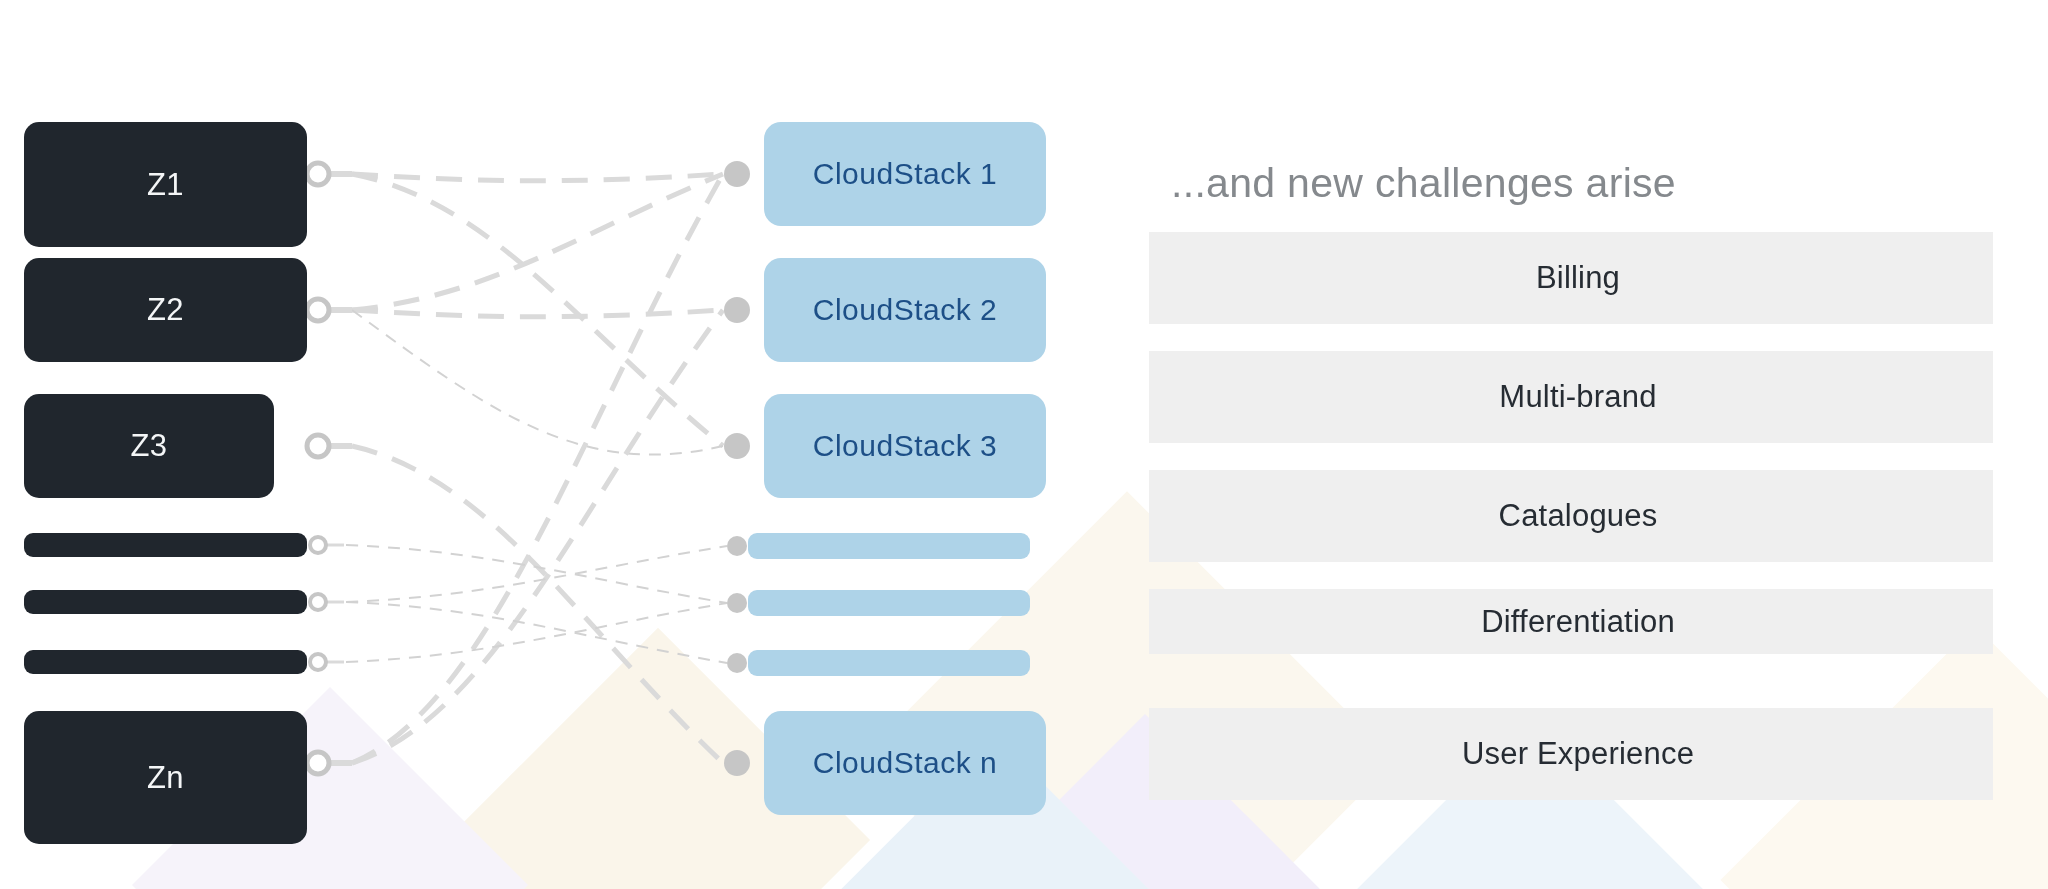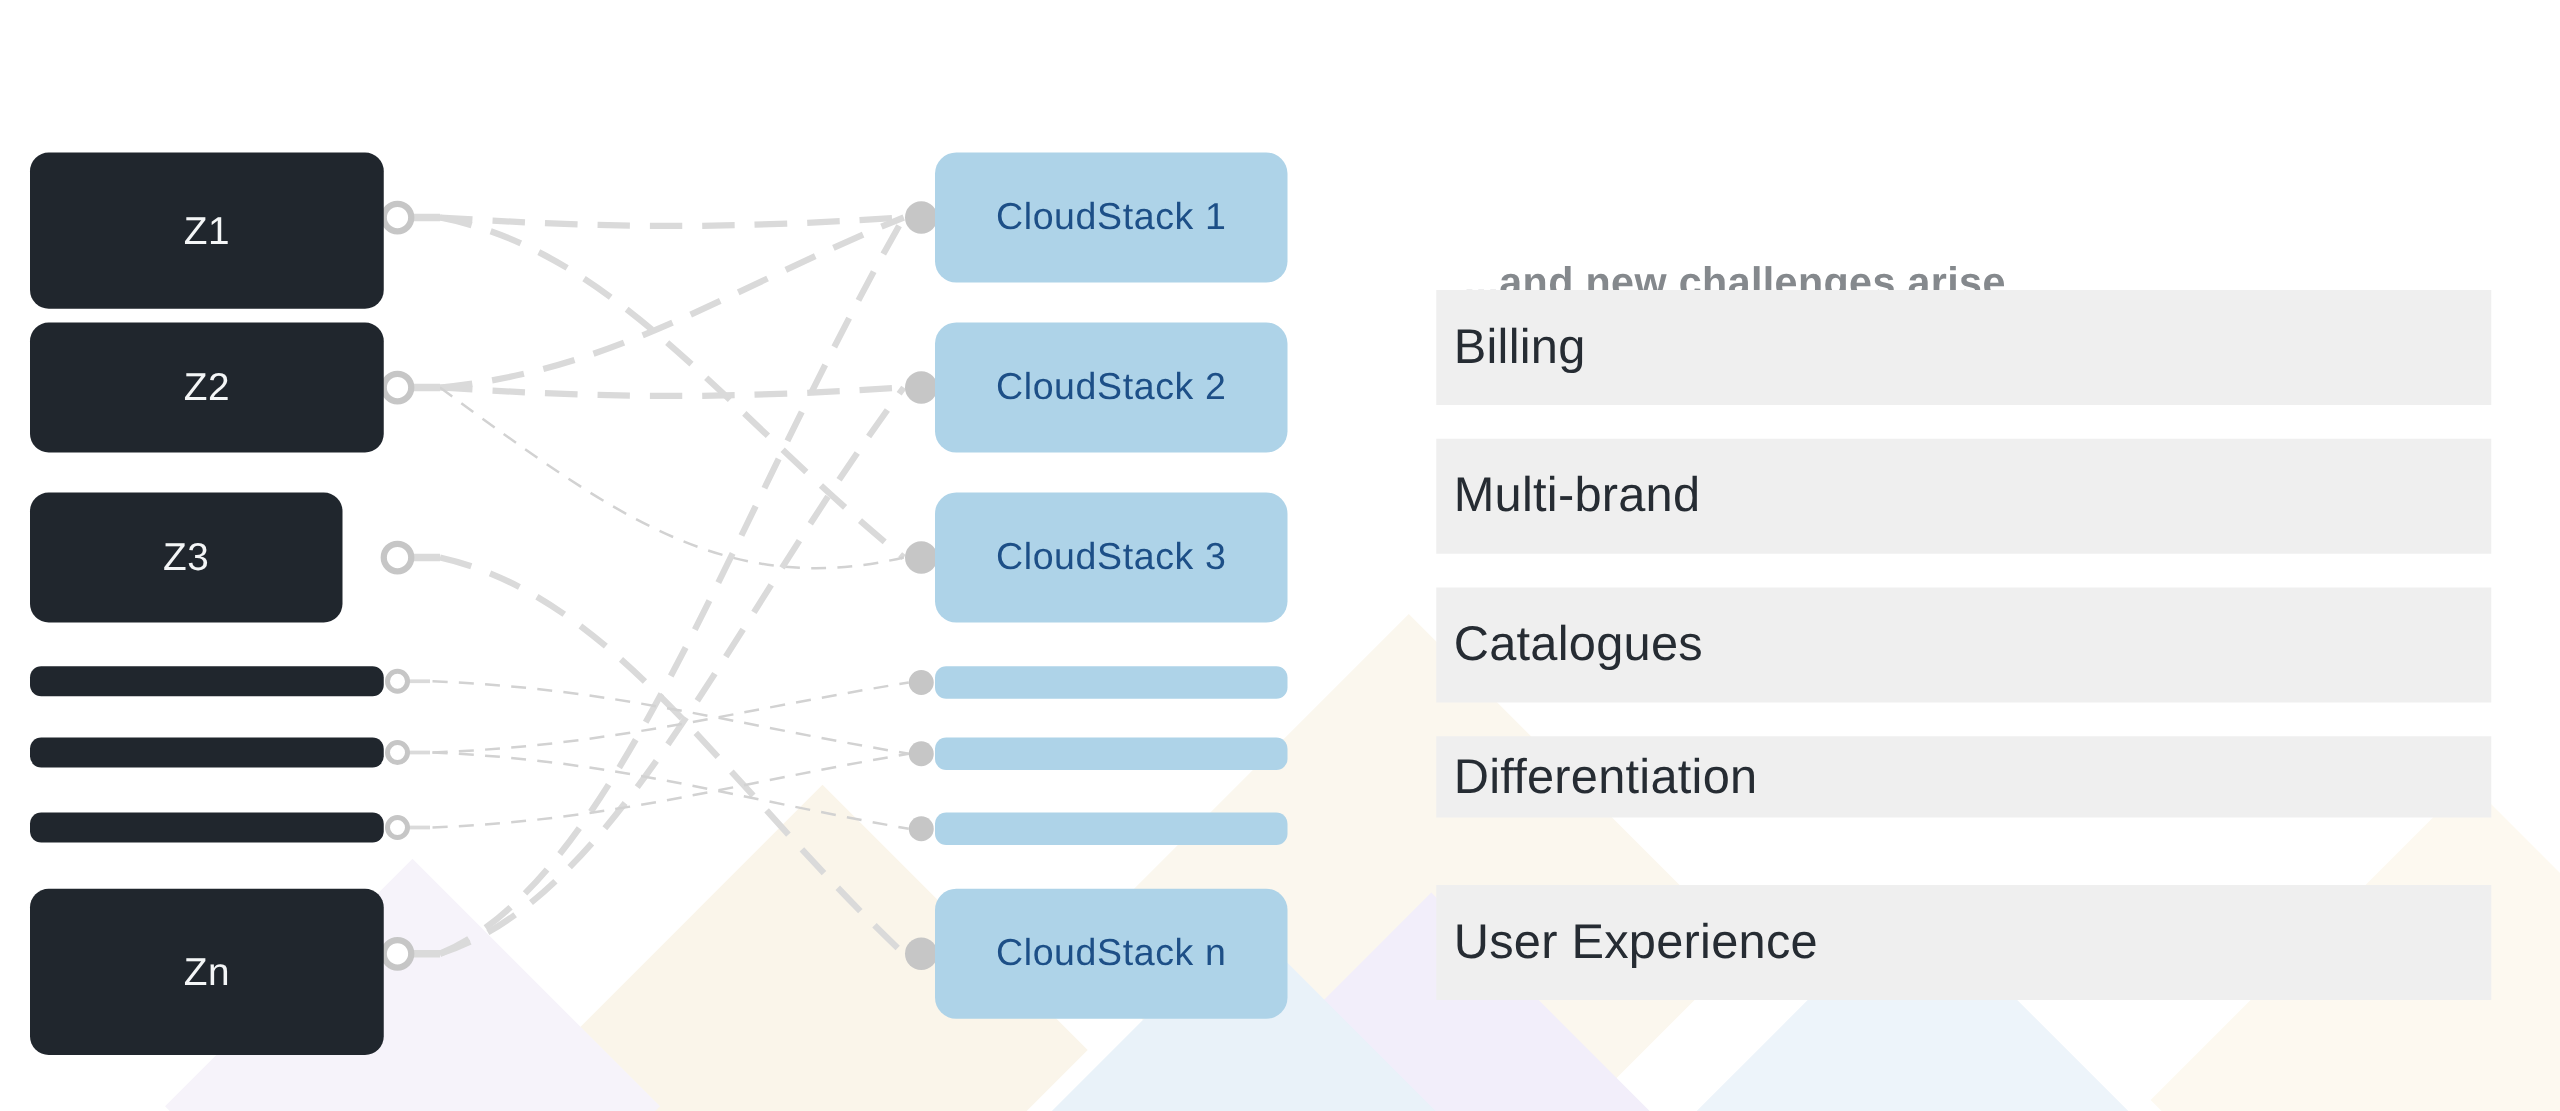--- a/index.html
+++ b/index.html
@@ -9,30 +9,30 @@
   }
   .diamond{position:absolute;transform:rotate(45deg);}
   .links-svg{position:absolute;left:0;top:0;pointer-events:none;}
   .node{
     position:absolute;display:flex;align-items:center;justify-content:center;
     box-sizing:border-box;
   }
   .node.dark{background:var(--dark-node);color:#f4f6f7;}
   .node.blue{background:var(--blue-node);color:var(--blue-node-text);}
   .node.large{border-radius:15px;font-size:31px;letter-spacing:0.5px;}
-  .node.blue.large{border-radius:17px;font-size:30px;}
+  .node.blue.large{border-radius:17px;font-size:30px;margin-left:16px;}
   .node.small{border-radius:9px;}
   .challenge-header{
-    position:absolute;color:var(--header-text);font-size:33px;line-height:1;
-    font-weight:700;letter-spacing:0.3px;margin-top:46px;
+    position:absolute;color:var(--header-text);font-size:41px;line-height:1;
+    font-weight:400;letter-spacing:0.3px;
   }
   .challenge-row{
     position:absolute;background:var(--row-bg);color:var(--row-text);
-    font-size:39px;display:flex;align-items:center;padding-left:14px;
-    box-sizing:border-box;letter-spacing:0.2px;
+    font-size:31px;display:flex;align-items:center;padding-left:14px;
+    box-sizing:border-box;letter-spacing:0.2px;justify-content:center;
   }
 </style>
 </head>
 <body>
 
 <div class="canvas" style="--dark-node: #20262d; --blue-node: #aed3e8; --blue-node-text: #1d4f87; --row-bg: #efefef; --row-text: #262c33; --header-text: #85898d;">
 
   <div class="diamond" style="left:508px;top:690px;width:300px;height:300px;background:#faf5ea;"></div>
   <div class="diamond" style="left:937px;top:570px;width:380px;height:380px;background:#fbf7ee;"></div>
   <div class="diamond" style="left:190px;top:745px;width:280px;height:280px;background:#f6f3fa;"></div>

